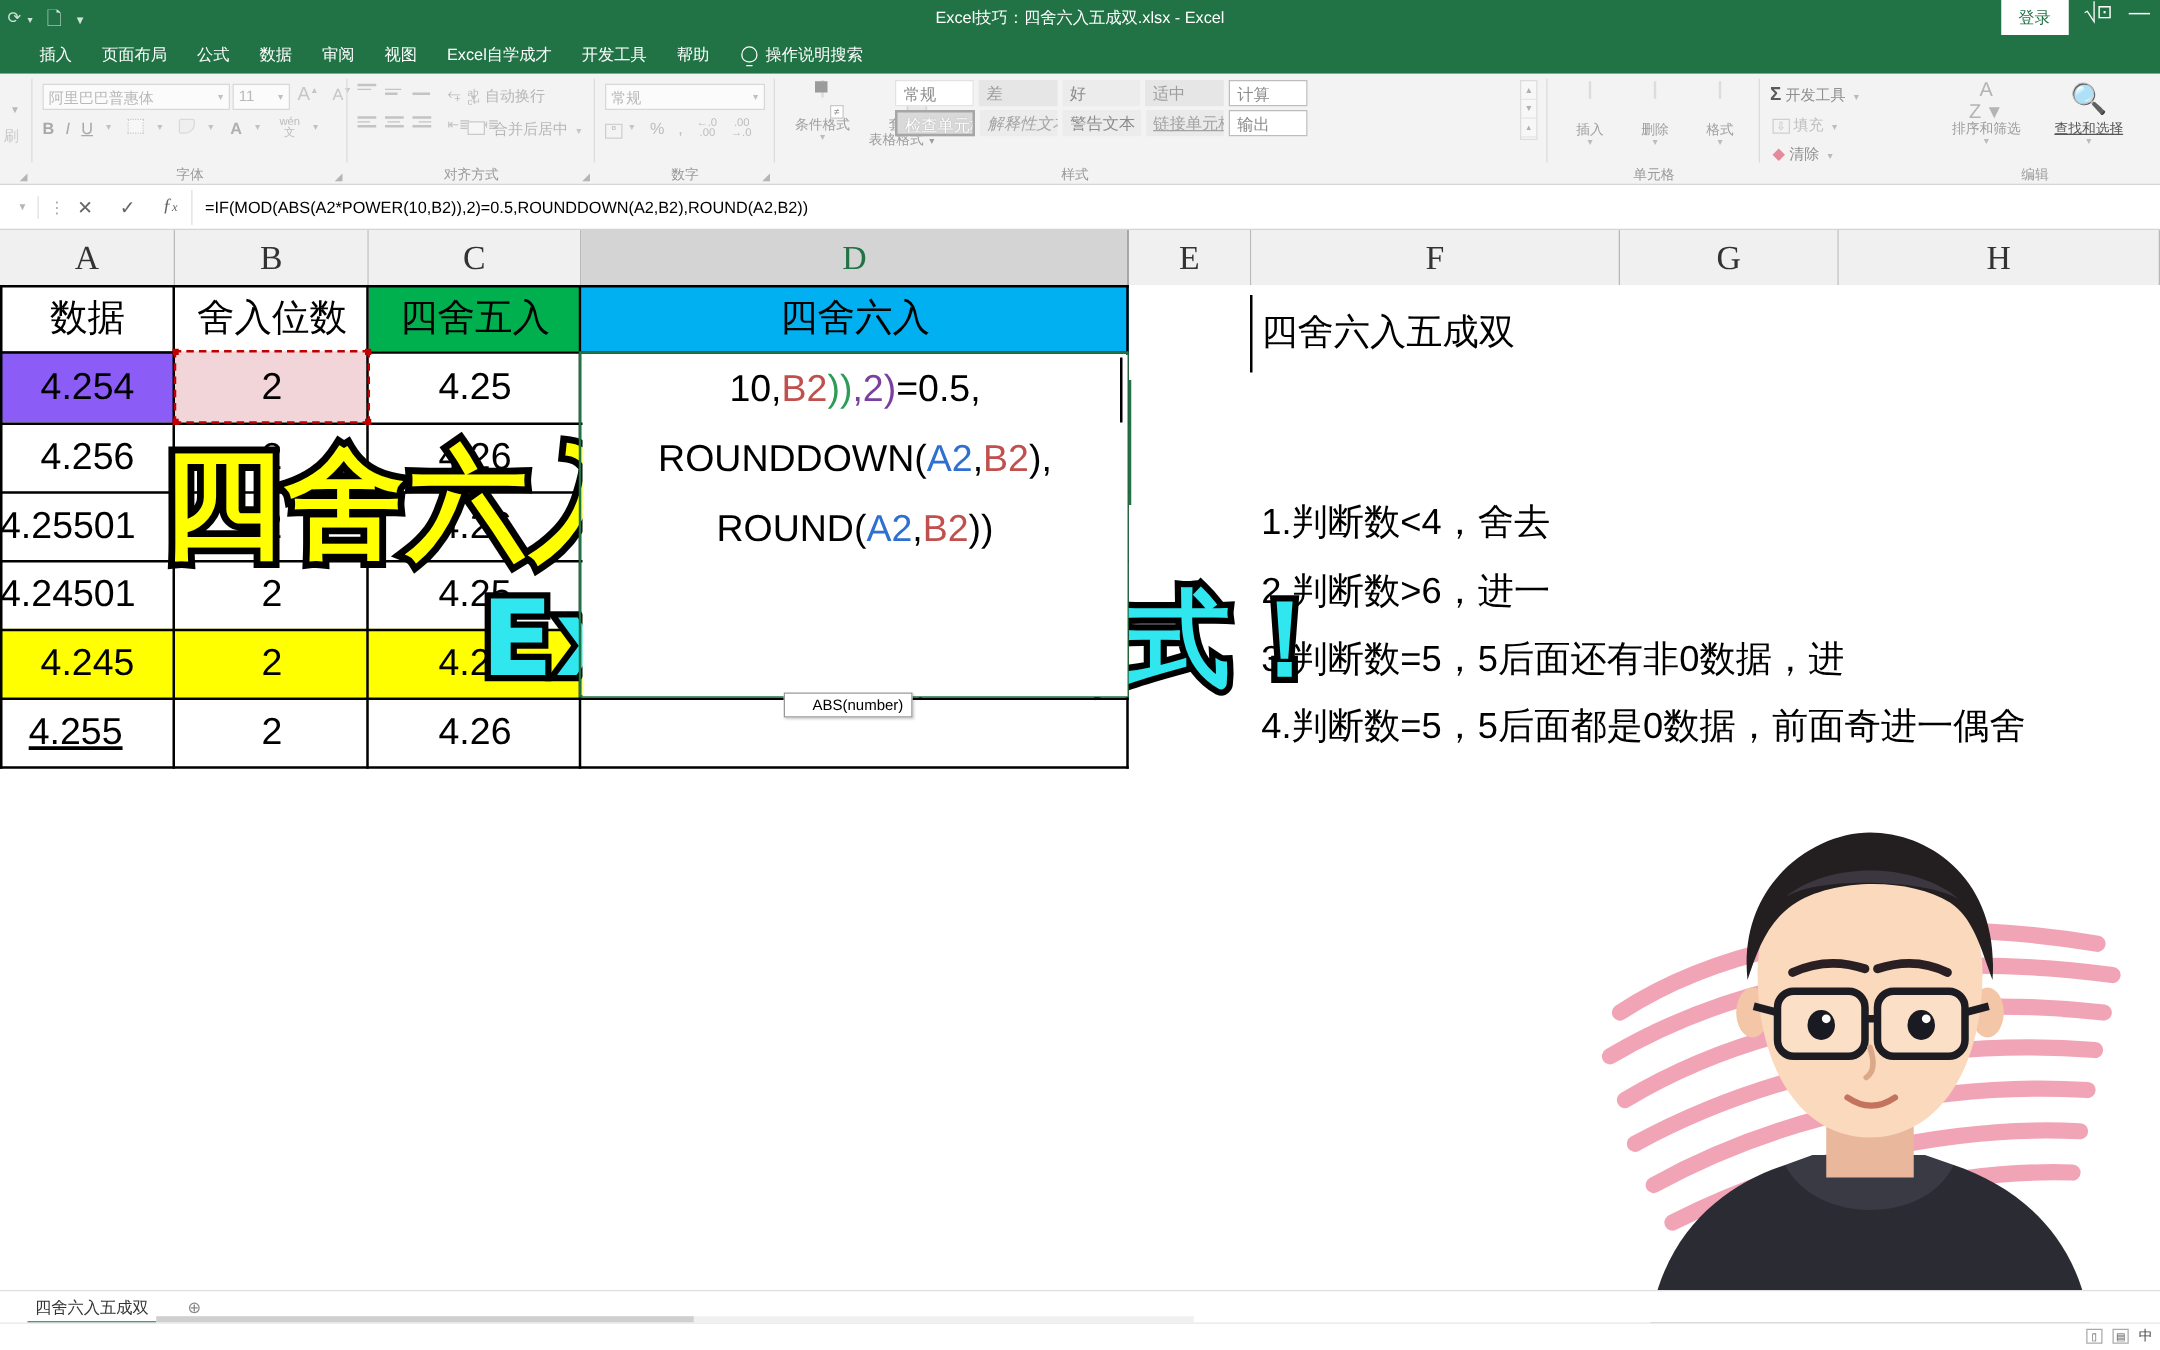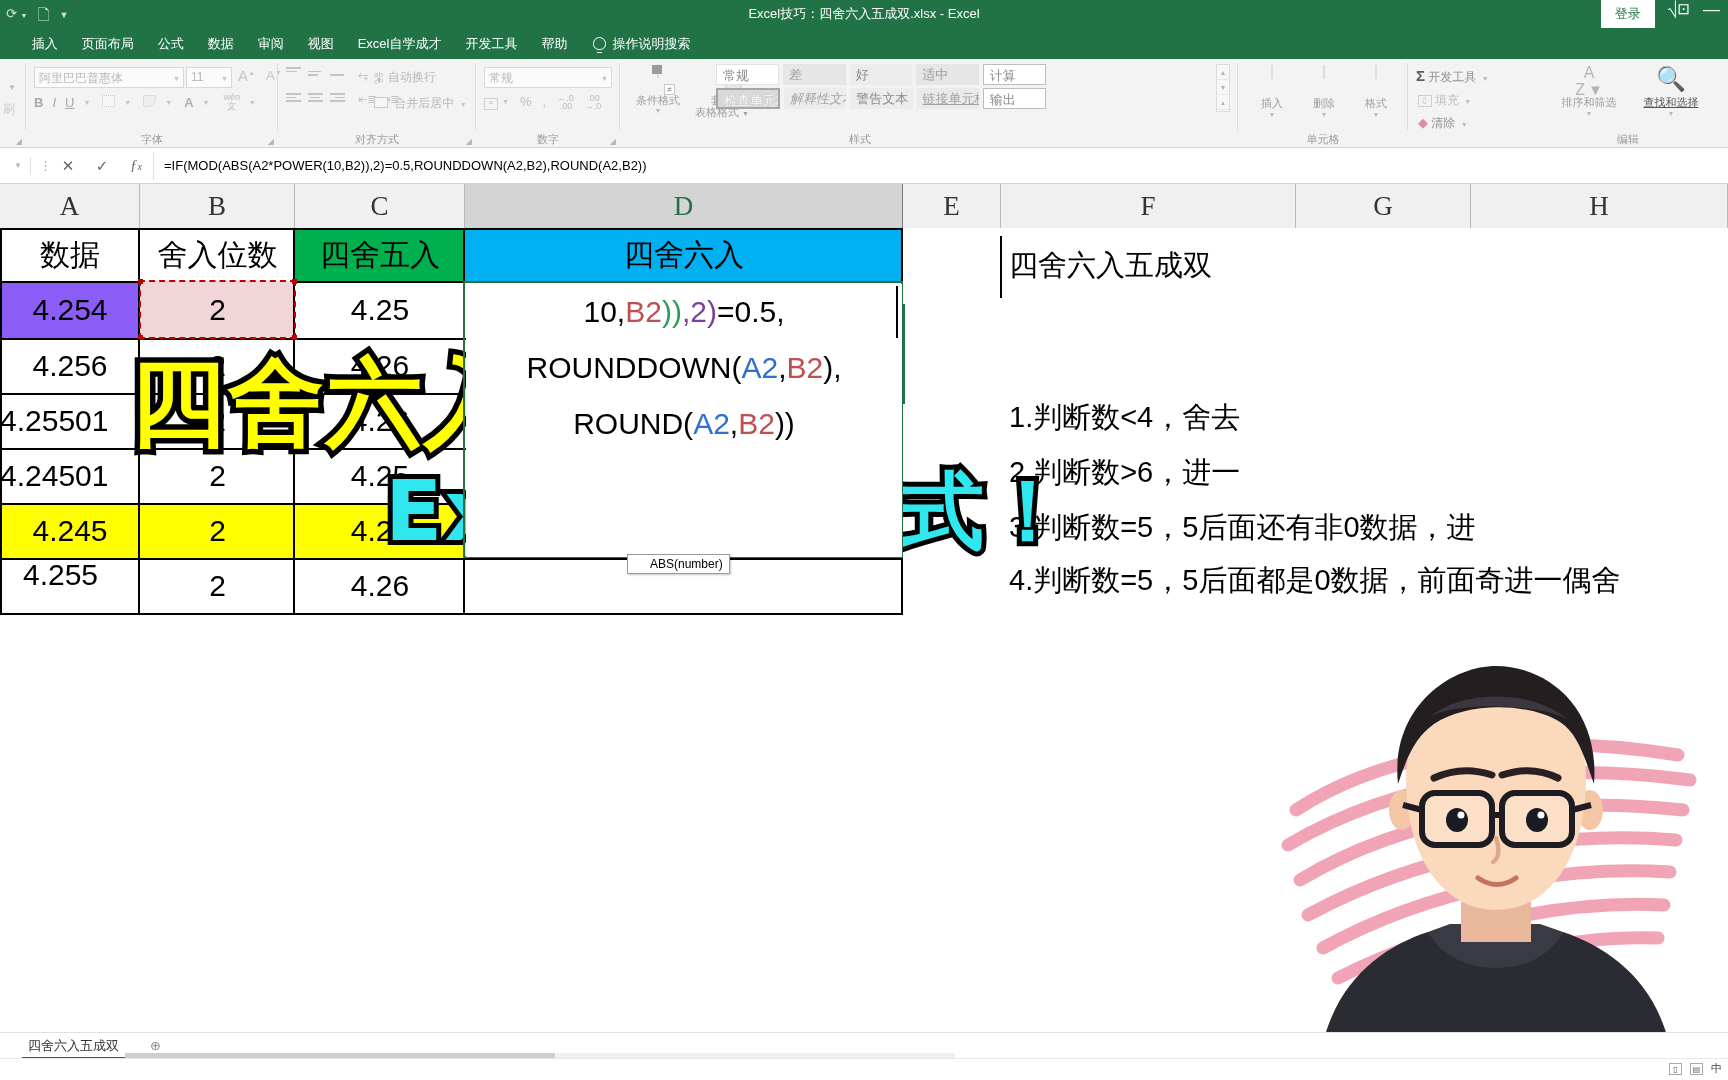--- a/index.html
+++ b/index.html
@@ -509,21 +509,21 @@
 
       <div class="cell" style="left:0;top:220px;width:140px;height:55px;justify-content:flex-start;">4.24501</div>
       <div class="cell" style="left:140px;top:220px;width:155px;height:55px;">2</div>
       <div class="cell" style="left:295px;top:220px;width:170px;height:55px;">4.25</div>
 
       <div class="cell hdr-yellow" style="left:0;top:275px;width:140px;height:55px;">4.245</div>
       <div class="cell hdr-yellow" style="left:140px;top:275px;width:155px;height:55px;">2</div>
       <div class="cell hdr-yellow" style="left:295px;top:275px;width:170px;height:55px;">4.25</div>
       <div class="cell hdr-yellow" style="left:465px;top:275px;width:438px;height:55px;"></div>
 
-      <div class="cell" style="left:0;top:319px;width:121px;height:55px;">4.255</div>
+      <div class="cell" style="left:0;top:330px;width:121px;height:55px;text-decoration:underline;">4.255</div>
       <div class="cell" style="left:140px;top:330px;width:155px;height:55px;">2</div>
       <div class="cell" style="left:295px;top:330px;width:170px;height:55px;">4.26</div>
 
       <div class="brd" style="left:0;top:0;width:903px;height:2px;"></div>
       <div class="brd" style="left:0;top:53px;width:140px;height:2px;"></div>
       <div class="brd" style="left:295px;top:53px;width:608px;height:2px;"></div>
       <div class="brd" style="left:0;top:110px;width:903px;height:2px;"></div>
       <div class="brd" style="left:0;top:165px;width:903px;height:2px;"></div>
       <div class="brd" style="left:0;top:220px;width:903px;height:2px;"></div>
       <div class="brd" style="left:0;top:275px;width:903px;height:2px;"></div>

